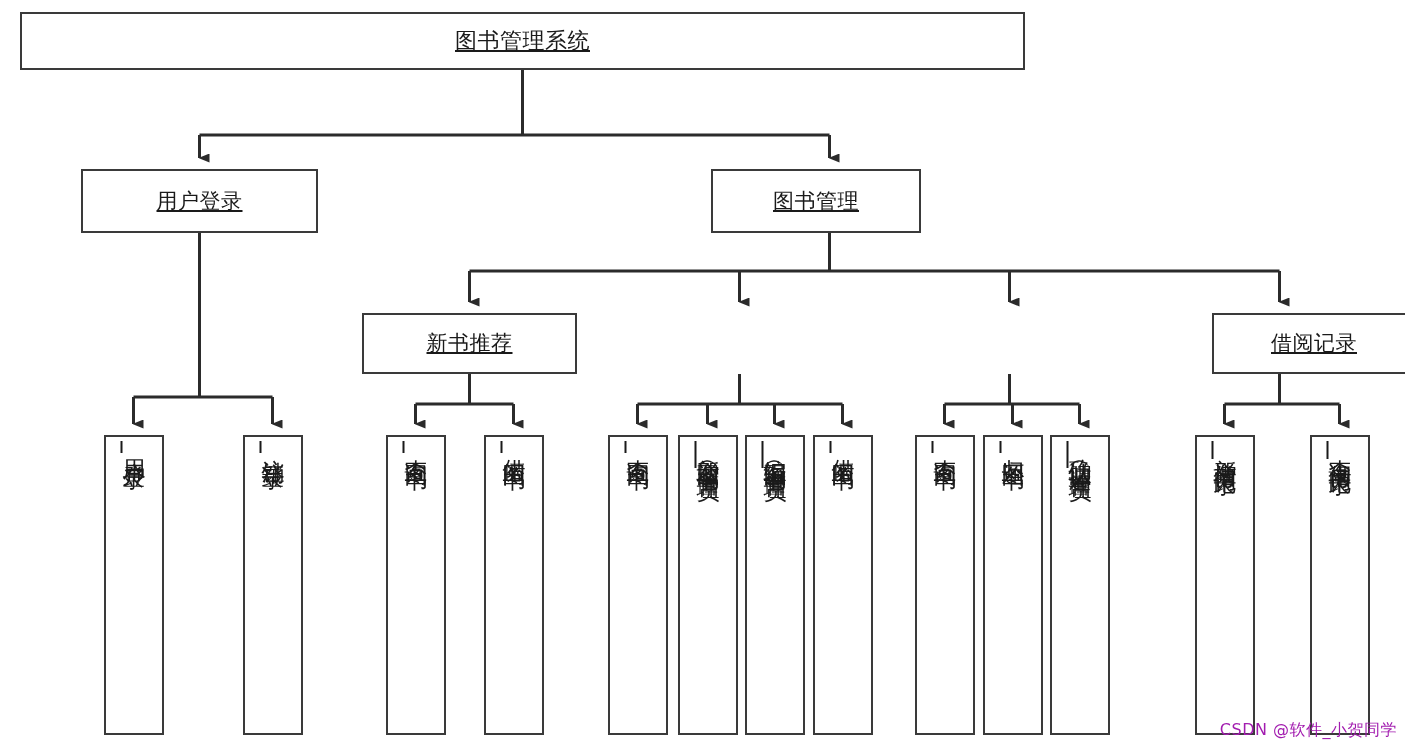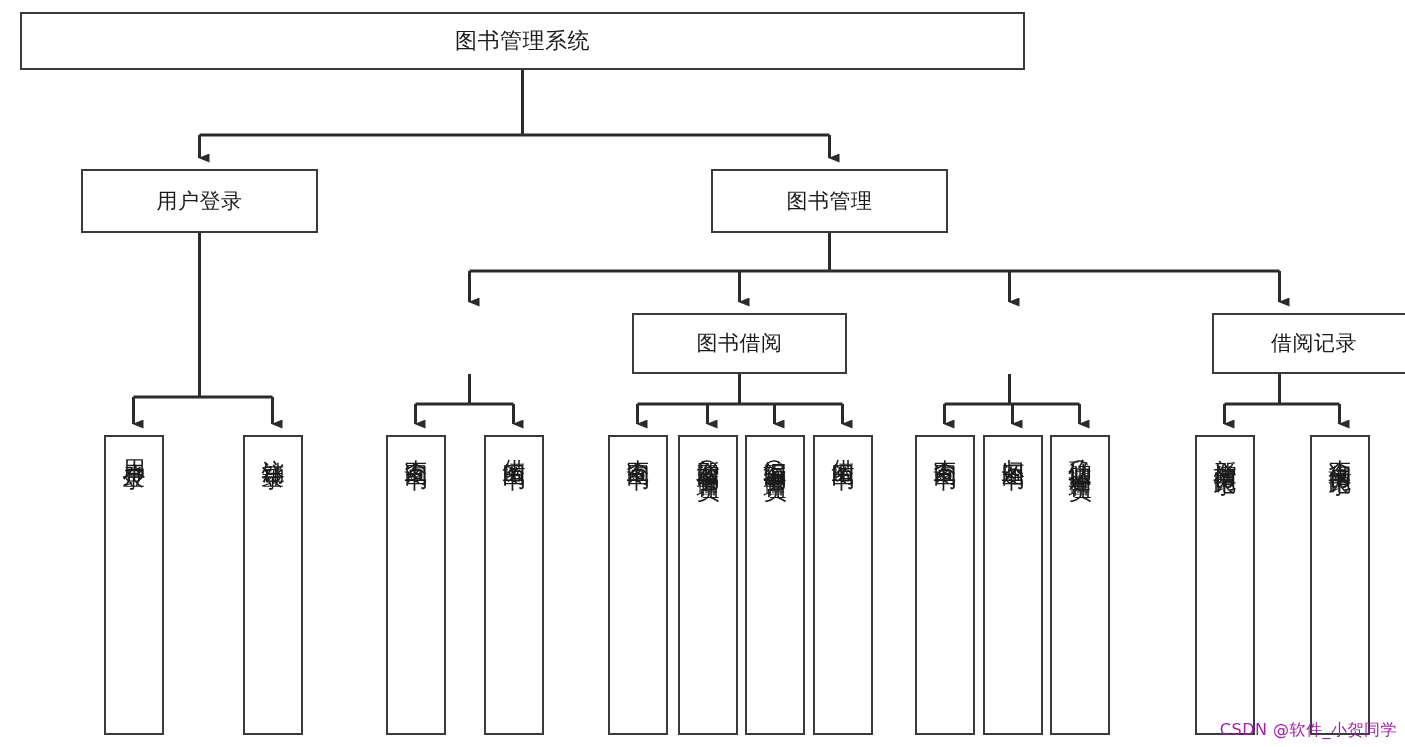--- a/index.html
+++ b/index.html
@@ -34,20 +34,21 @@
     border: 2px solid #3a3a3a;
     display: flex;
     align-items: center;
     justify-content: center;
     color: #1a1a1a;
   }
   .node-label {
     display: block;
     line-height: 1.05;
     letter-spacing: 0.5px;
+    text-decoration: underline;
   }
   .node.horiz .node-label {
     font-size: 21px;
   }
   .node.vert {
     align-items: flex-start;
     padding-top: 4px;
   }
   .node.vert .node-label {
     writing-mode: vertical-rl;
@@ -125,26 +126,26 @@
     </g>
   </svg>
 
   <div class="node horiz root" id="node-root" style="left:20px; top:12px; width:1005px; height:58px;">
     <span class="node-label">图书管理系统</span>
   </div>
 
   <div class="node horiz" style="left:81px; top:169px; width:237px; height:64px;">
     <span class="node-label">用户登录</span>
   </div>
-  <div class="node horiz" style="left:711px; top:169px; width:237px; height:64px;">
+  <div class="node horiz" style="left:711px; top:169px; width:210px; height:64px;">
     <span class="node-label">图书管理</span>
   </div>
 
-  <div class="node horiz" style="left:632px; top:313px; width:215px; height:61px;">
-    <span class="node-label">图书借阅</span>
+  <div class="node horiz" style="left:362px; top:313px; width:215px; height:61px;">
+    <span class="node-label">新书推荐</span>
   </div>
   <div class="node horiz" style="left:1212px; top:313px; width:204px; height:61px;">
     <span class="node-label">借阅记录</span>
   </div>
 
   <div class="node vert" style="left:104px; top:435px; width:60px; height:300px;">
     <span class="node-label">用户登录</span>
   </div>
   <div class="node vert" style="left:243px; top:435px; width:60px; height:300px;">
     <span class="node-label">注销登录</span>

